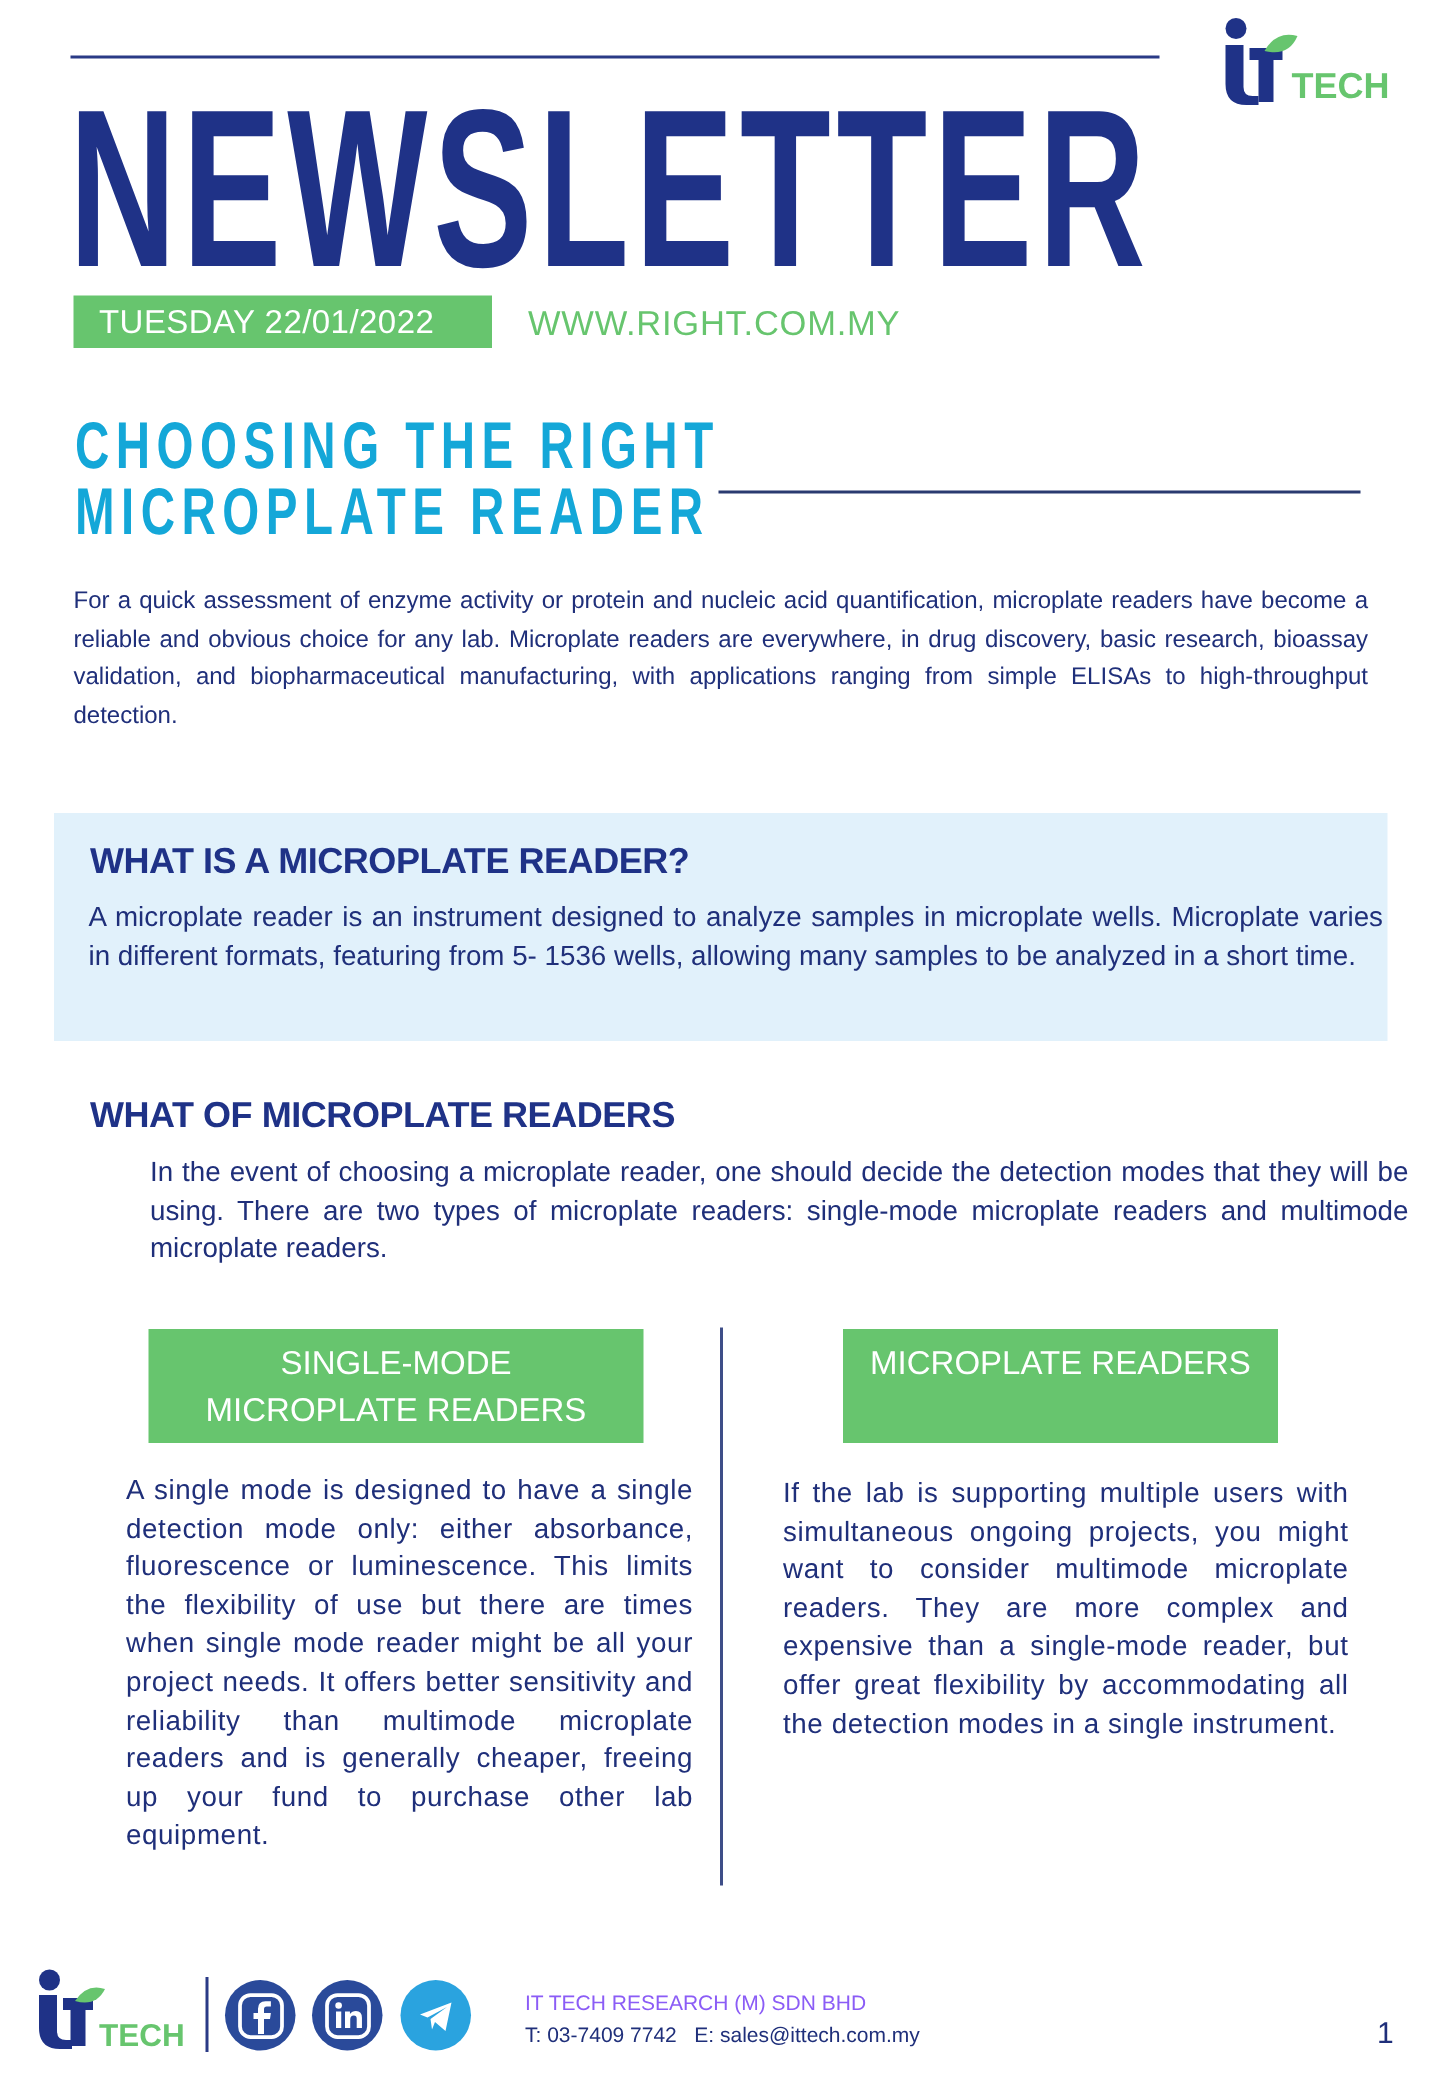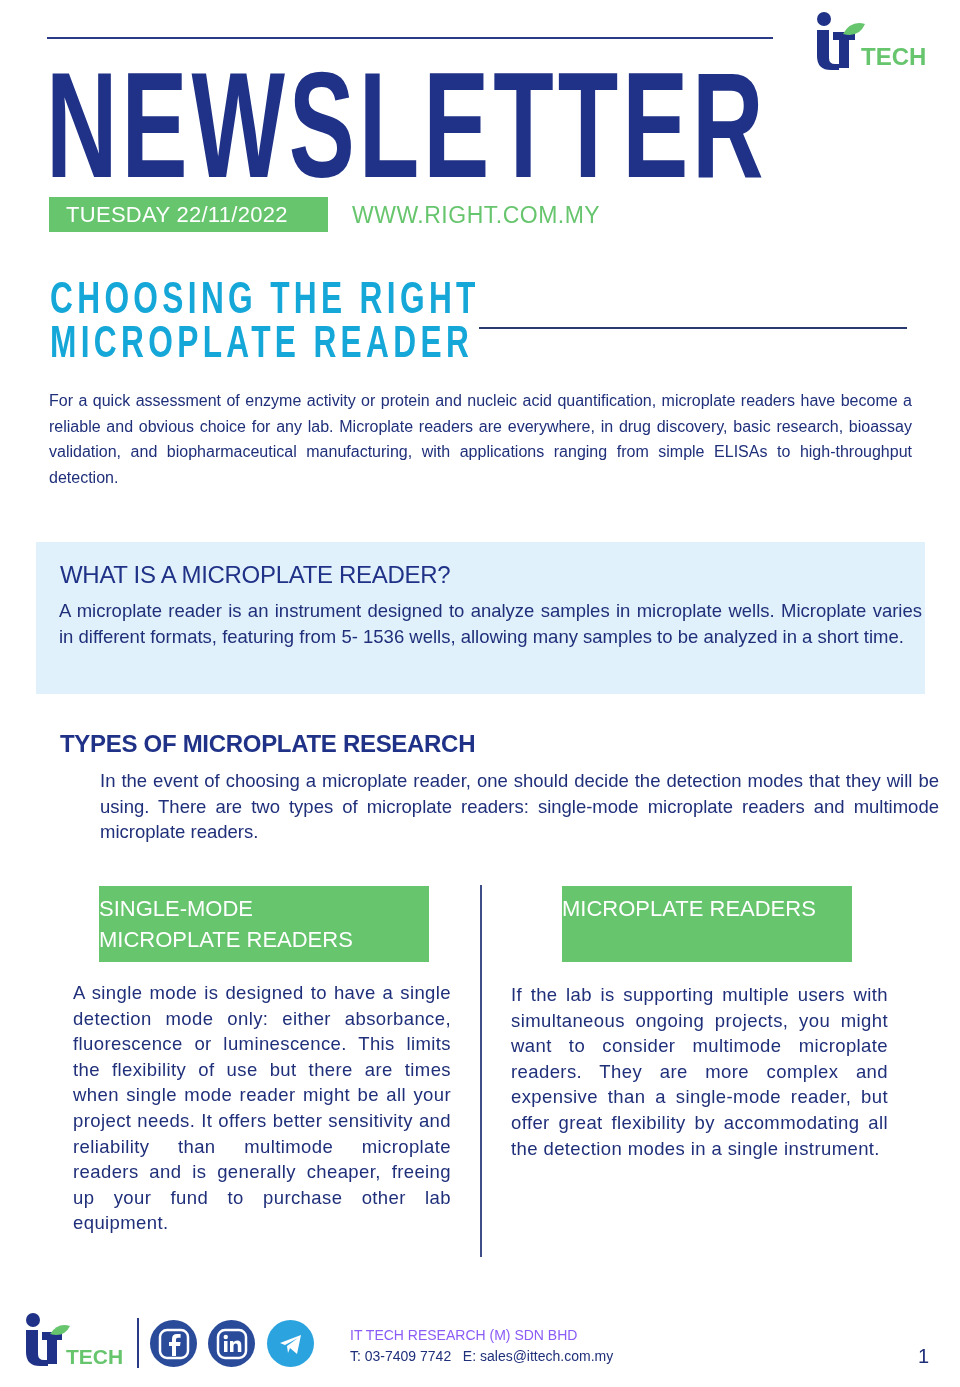--- a/index.html
+++ b/index.html
@@ -34,38 +34,38 @@
 
     .intro {
       position: absolute; left: 49px; top: 388px; width: 863px;
       font-size: 16px; line-height: 25.6px; color: #1f2f7a; text-align: justify;
     }
 
     .info-box {
       position: absolute; left: 36px; top: 542px; width: 889px; height: 152px;
       background: #e1f1fb;
     }
-    .info-box h2 { position: absolute; left: 24px; top: 18px; font-size: 24px; line-height: 30px; font-weight: normal; color: #1f3287; letter-spacing: -0.3px; }
+    .info-box h2 { position: absolute; left: 24px; top: 18px; font-size: 24px; line-height: 30px; font-weight: bold; color: #1f3287; letter-spacing: -0.3px; }
     .info-box p { position: absolute; left: 23px; top: 56px; width: 866px; font-size: 18.5px; line-height: 25.5px; color: #1f2f7a; text-align: justify; padding-right: 3px; }
 
     .types-title { position: absolute; left: 60px; top: 729px; font-size: 24px; line-height: 30px; font-weight: bold; color: #1f3287; letter-spacing: -0.3px; }
     .types-text { position: absolute; left: 59px; top: 768px; width: 839px; font-size: 18.5px; line-height: 25.5px; color: #1f2f7a; text-align: justify; margin-left: 41px; }
 
     .mode-header {
       position: absolute; height: 76px; background: #67c56e; color: #ffffff;
-      font-size: 22px; line-height: 31px; text-align: left; padding-top: 7px;
+      font-size: 22px; line-height: 31px; text-align: center; padding-top: 7px;
     }
     .mode-header.left { left: 99px; top: 886px; width: 330px; }
     .mode-header.right { left: 562px; top: 886px; width: 290px; }
 
     .col-divider { position: absolute; left: 480px; top: 885px; width: 2px; height: 372px; background: #3e4e88; }
 
     .col-text {
       position: absolute; font-size: 18.5px; line-height: 25.6px; color: #1f2f7a;
-      text-align: justify; letter-spacing: 0.4px;
+      text-align: justify; letter-spacing: 0.4px; margin-left: 11px;
     }
     .col-text.left { left: 73px; top: 980px; width: 378px; }
     .col-text.right { left: 511px; top: 982px; width: 377px; }
 
     .footer-logo { position: absolute; left: 24px; top: 1312px; width: 106px; height: 56px; }
     .footer-divider { position: absolute; left: 137px; top: 1318px; width: 2px; height: 50px; background: #2a3a86; }
     .social { position: absolute; top: 1320px; width: 47px; height: 47px; border-radius: 50%; display: flex; align-items: center; justify-content: center; }
     .social.fb { left: 150px; background: #2a4a9a; }
     .social.li { left: 208px; background: #2a4a9a; }
     .social.tg { left: 267px; background: #2aa3df; }
@@ -82,37 +82,37 @@
 <svg class="logo-top" viewBox="0 0 120 60">
   <circle cx="9" cy="9" r="7" fill="#1f3287"></circle>
   <path d="M2 20 h12 v28 q0 6 6 6 h4 v6 h-8 q-14 0 -14 -14 z" fill="#1f3287"></path>
   <path d="M18 22 h22 v8 h-6 v28 h-10 v-28 h-6 z" fill="#1f3287"></path>
   <path d="M28 24 q8 -14 22 -10 q-6 14 -22 10 z" fill="#67c56e"></path>
   <text x="46" y="55" font-family="Liberation Sans, sans-serif" font-weight="bold" font-size="24" fill="#67c56e">TECH</text>
 </svg>
 
 <div class="masthead">NEWSLETTER</div>
 
-<div class="date-badge">TUESDAY  22/11/2022</div>
+<div class="date-badge">TUESDAY  22/01/2022</div>
 <div class="website">WWW.RIGHT.COM.MY</div>
 
 <div class="article-title">
   <div>CHOOSING THE RIGHT</div>
   <div>MICROPLATE READER</div>
 </div>
 <div class="title-rule"></div>
 
 <p class="intro">For a quick assessment of enzyme activity or protein and nucleic acid quantification, microplate readers have become a reliable and obvious choice for any lab. Microplate readers are everywhere, in drug discovery, basic research, bioassay validation, and biopharmaceutical manufacturing, with applications ranging from simple ELISAs to high-throughput detection.</p>
 
 <section class="info-box">
   <h2>WHAT IS A MICROPLATE READER?</h2>
   <p>A microplate reader is an instrument designed to analyze samples in microplate wells. Microplate varies in different formats, featuring from 5- 1536 wells, allowing many samples to be analyzed in a short time.</p>
 </section>
 
-<h2 class="types-title">TYPES OF MICROPLATE RESEARCH</h2>
+<h2 class="types-title">WHAT OF MICROPLATE READERS</h2>
 <p class="types-text">In the event of choosing a microplate reader, one should decide the detection modes that they will be using. There are two types of microplate readers: single-mode microplate readers and multimode microplate readers.</p>
 
 <div class="mode-header left">
   <div>SINGLE-MODE</div>
   <div>MICROPLATE READERS</div>
 </div>
 <div class="col-divider"></div>
 <div class="mode-header right">
   <div>MICROPLATE READERS</div>
 </div>

